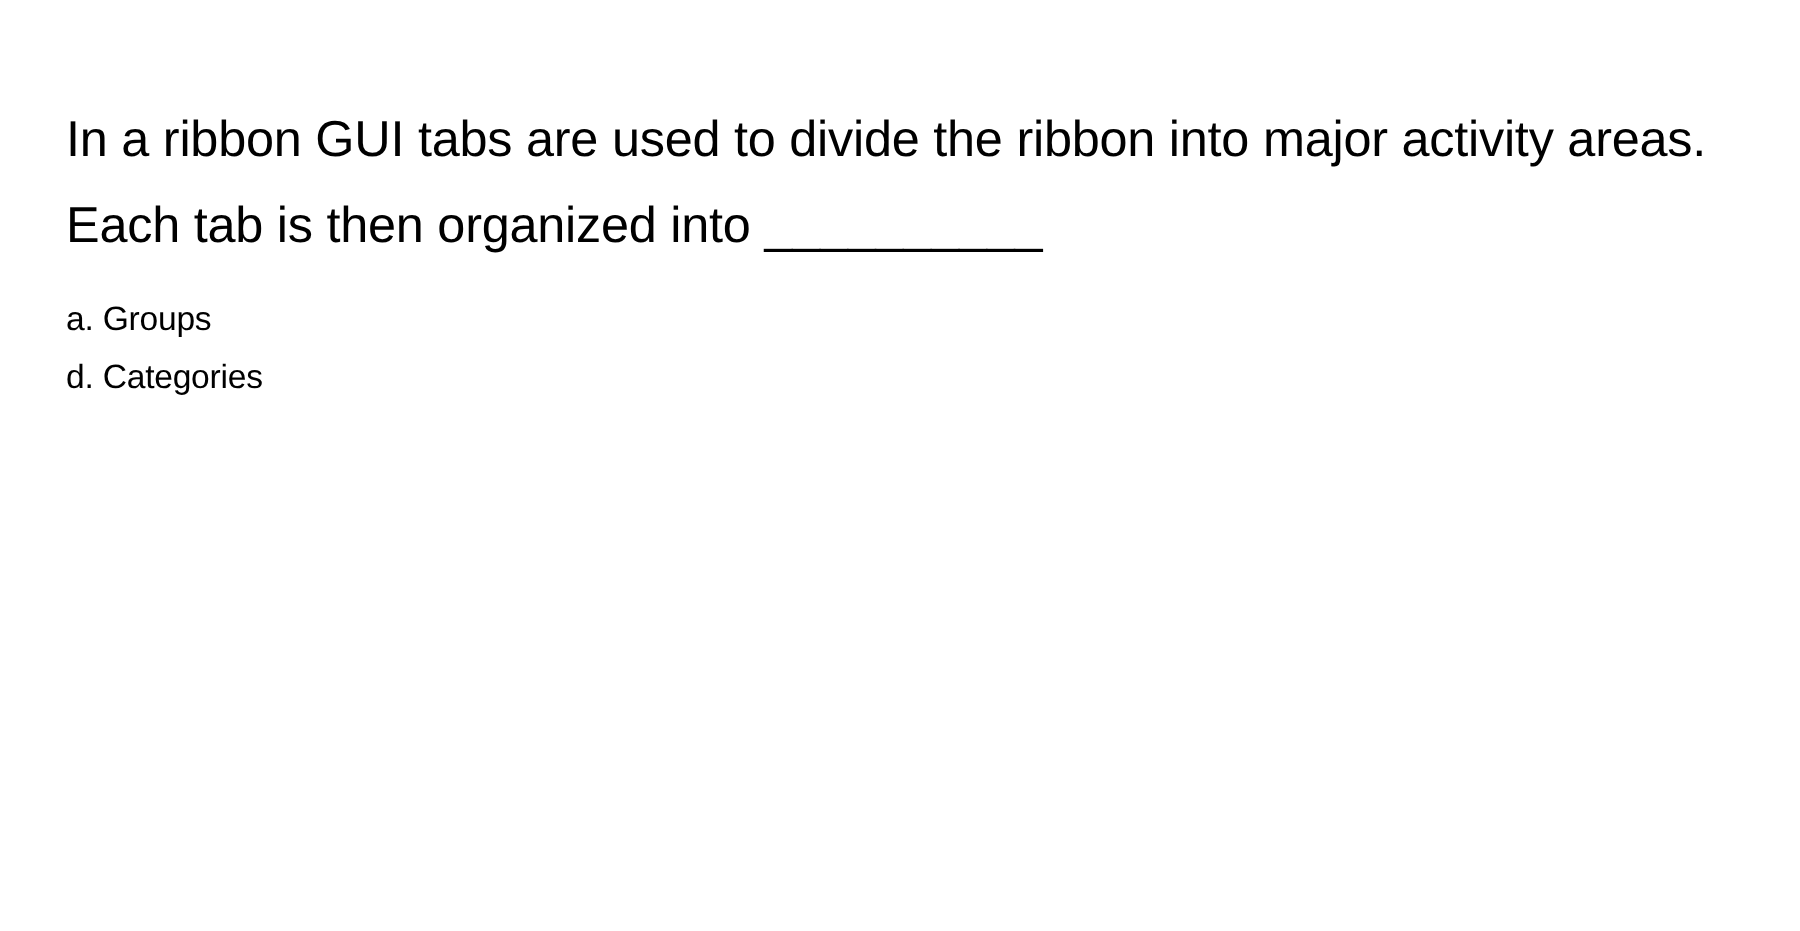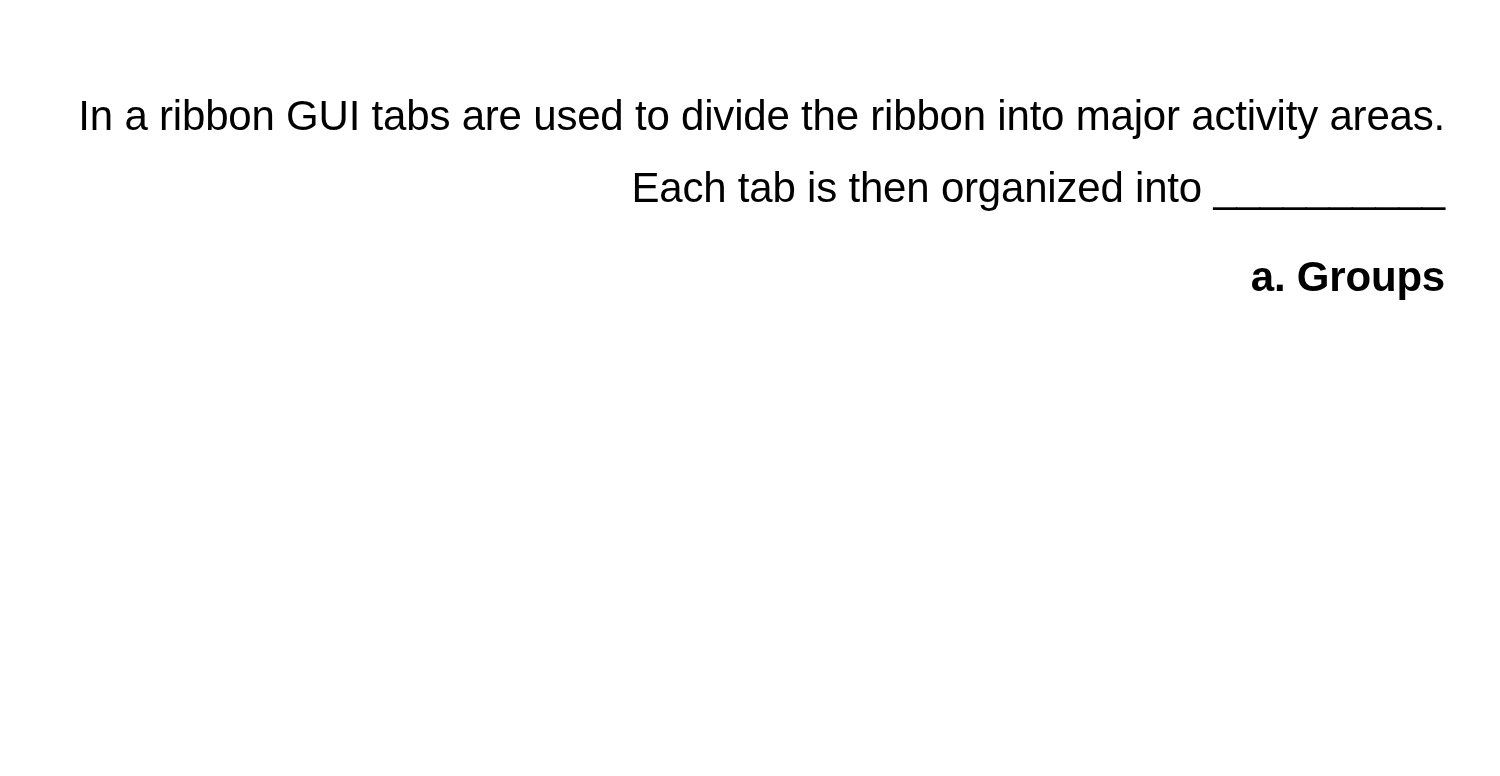--- a/index.html
+++ b/index.html
@@ -10,43 +10,46 @@
     html, body {
       width: 1500px;
       height: 776px;
       background: #ffffff;
       font-family: -apple-system, BlinkMacSystemFont, "Segoe UI", Helvetica, Arial, sans-serif;
       color: #000000;
       overflow: hidden;
     }
     .container {
       padding: 80px 55px 0 55px;
-      text-align: right;
     }
     .question {
       font-size: 42px;
       line-height: 1.72;
       letter-spacing: -0.2px;
       font-weight: 400;
       margin-bottom: 18px;
     }
     .options {
-      font-size: 42px;
+      font-size: 28px;
       line-height: 1.68;
       letter-spacing: -0.2px;
-      font-weight: 700;
+      font-weight: 400;
     }
     .option {
       display: block;
     }
   </style>
 </head>
 <body>
 
 <div class="container">
   <div class="question">In a ribbon GUI tabs are used to divide the ribbon into major activity areas. Each tab is then organized into __________</div>
   <div class="options">
     <div class="option">
       <span>a.</span>
       <span>Groups</span>
     </div>
+    <div class="option">
+      <span>d.</span>
+      <span>Categories</span>
+    </div>
   </div>
 </div>
 
 </body></html>

